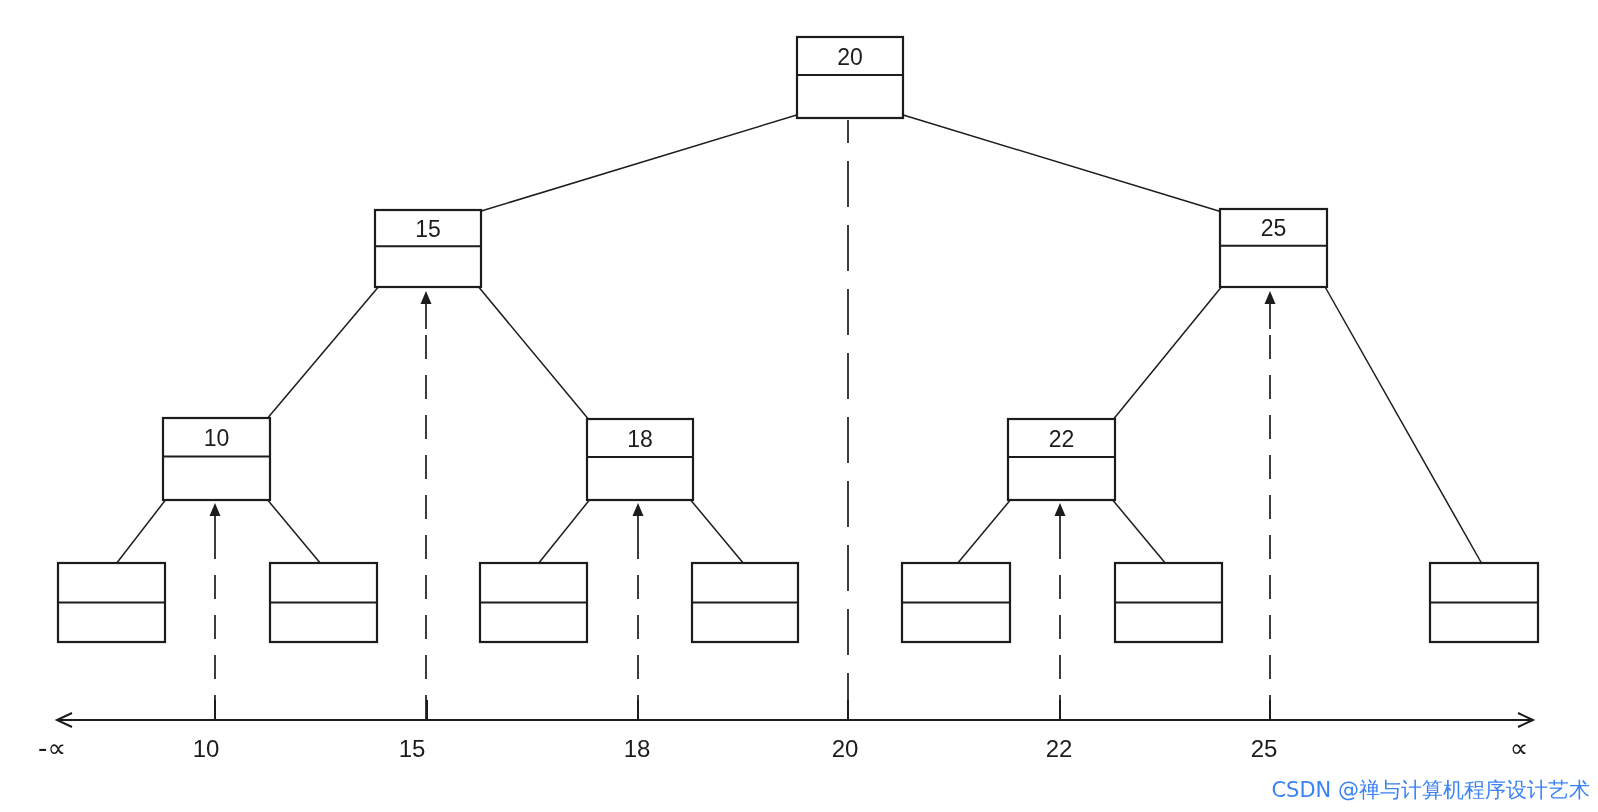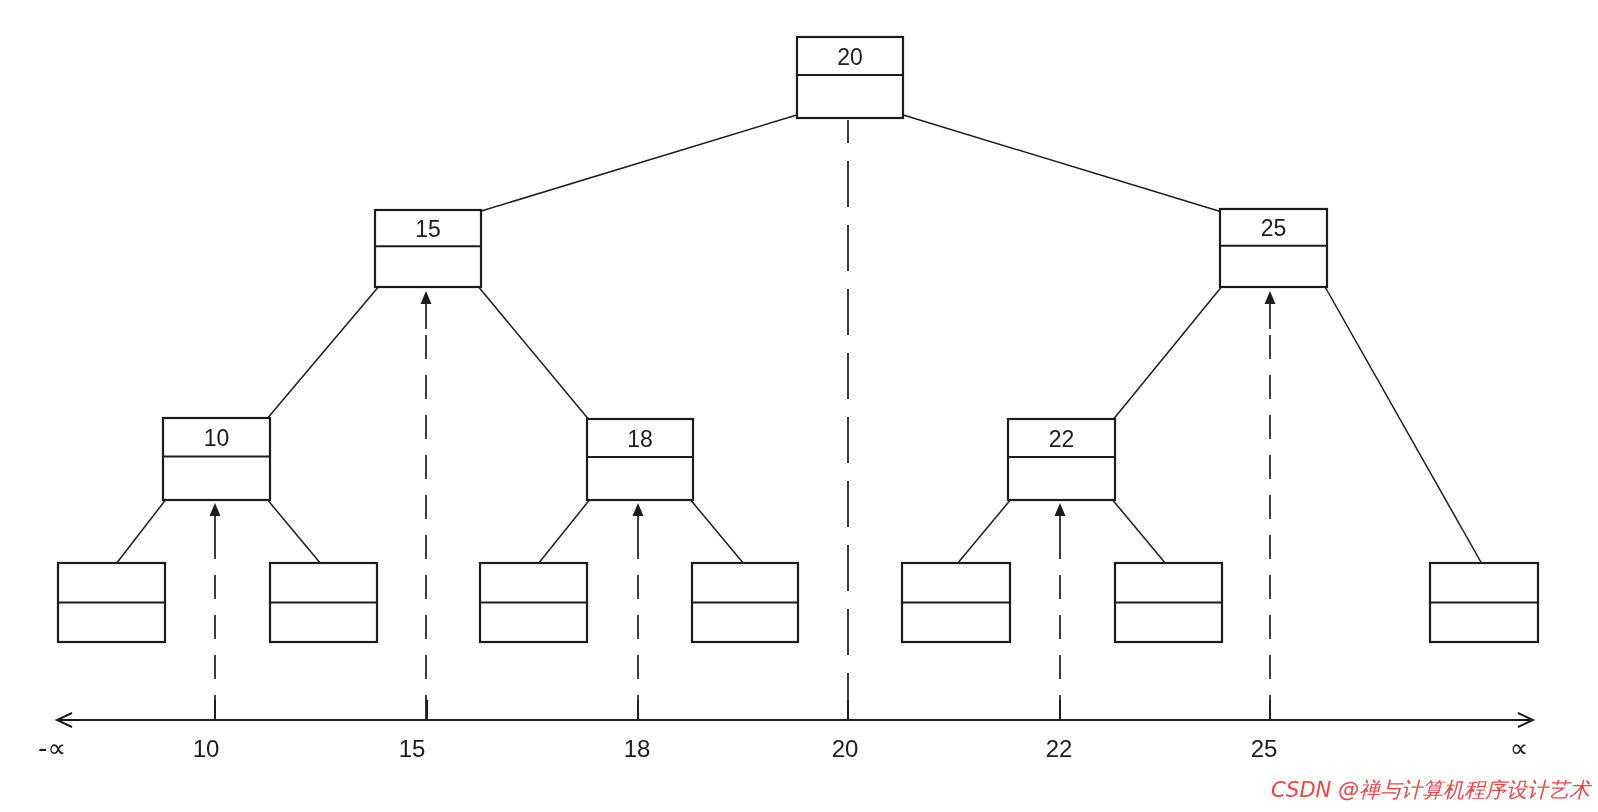--- a/index.html
+++ b/index.html
@@ -35,24 +35,23 @@
     font-family: "DejaVu Sans", sans-serif;
     font-size: 26px;
     fill: #1c1c1c;
   }
   .watermark {
     position: absolute;
     right: 8px;
     bottom: 8px;
     font-family: "DejaVu Sans", "Liberation Sans", sans-serif;
     font-size: 21px;
-    color: #ef4444;
+    color: #3b82f6;
     white-space: nowrap;
     user-select: none;
-    font-style: italic;
   }
 </style>
 </head>
 <body>
 
 <div class="stage">
   <svg id="tree-svg" width="1598" height="812" viewBox="0 0 1598 812">
       <line x1="800" y1="114" x2="478" y2="212" stroke="#1c1c1c" stroke-width="1.5"></line>
       <line x1="900" y1="114" x2="1222" y2="212" stroke="#1c1c1c" stroke-width="1.5"></line>
       <line x1="380" y1="285" x2="266" y2="420" stroke="#1c1c1c" stroke-width="1.5"></line>

